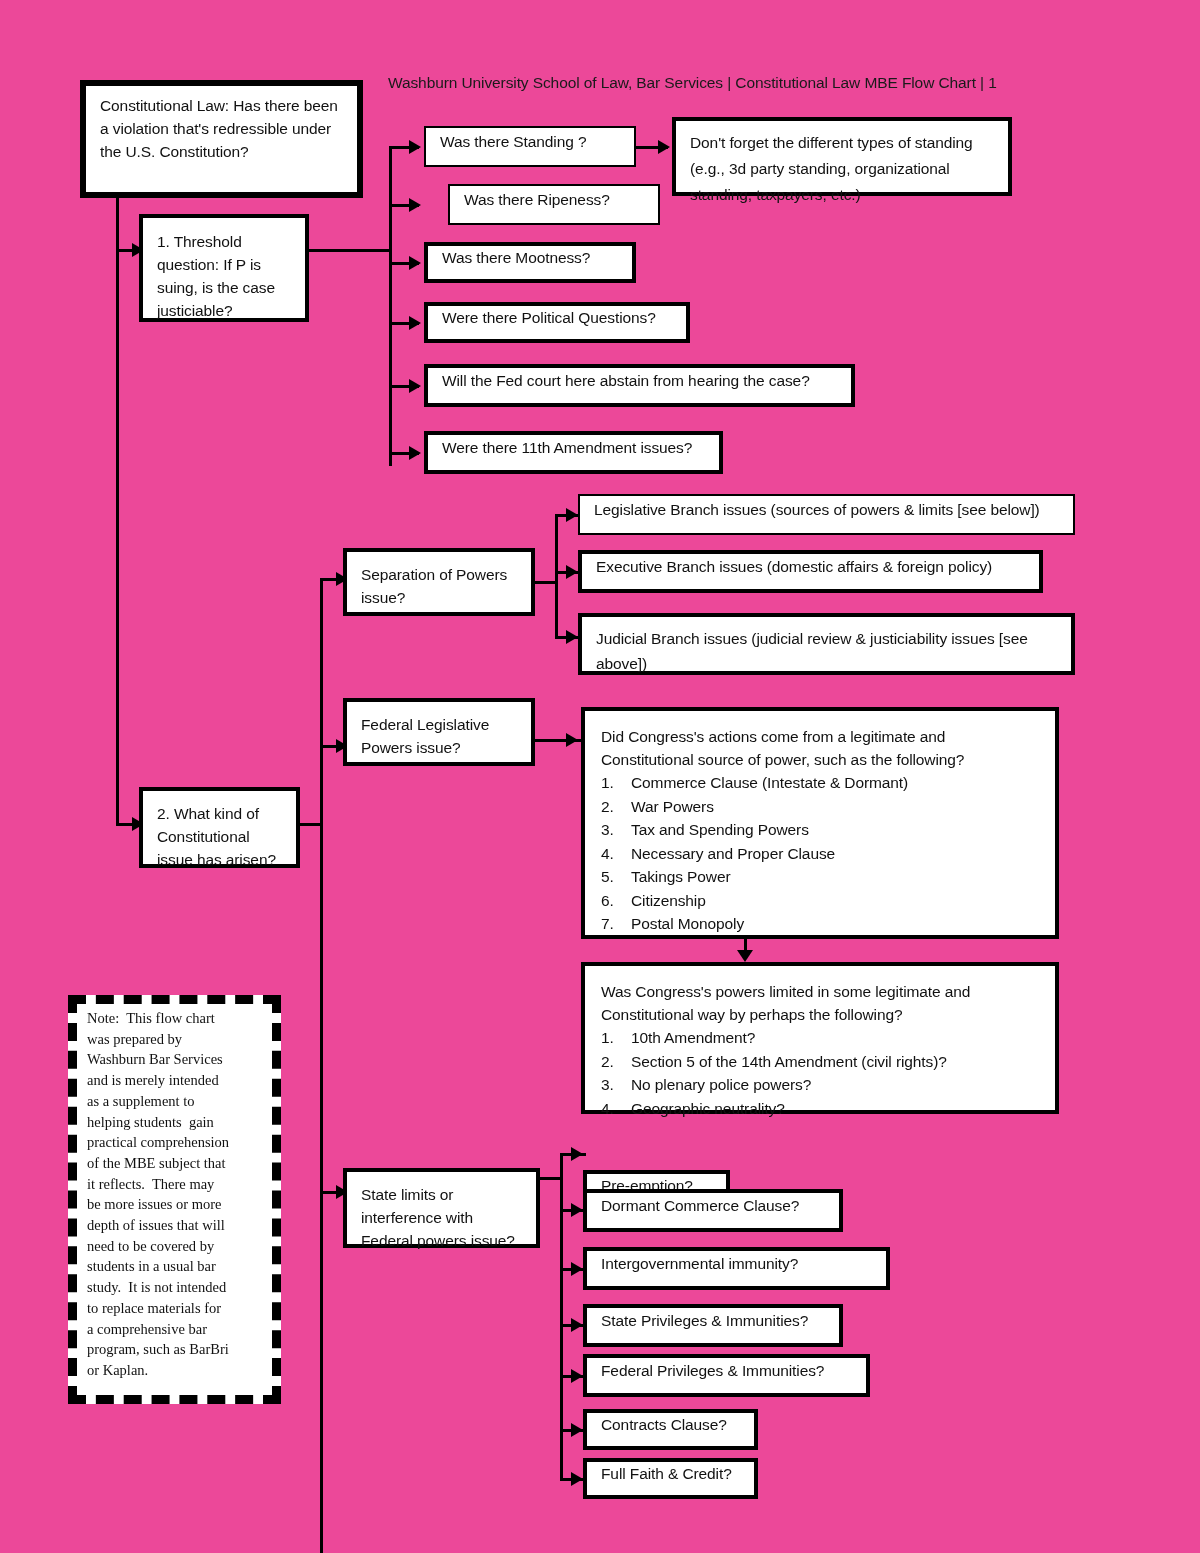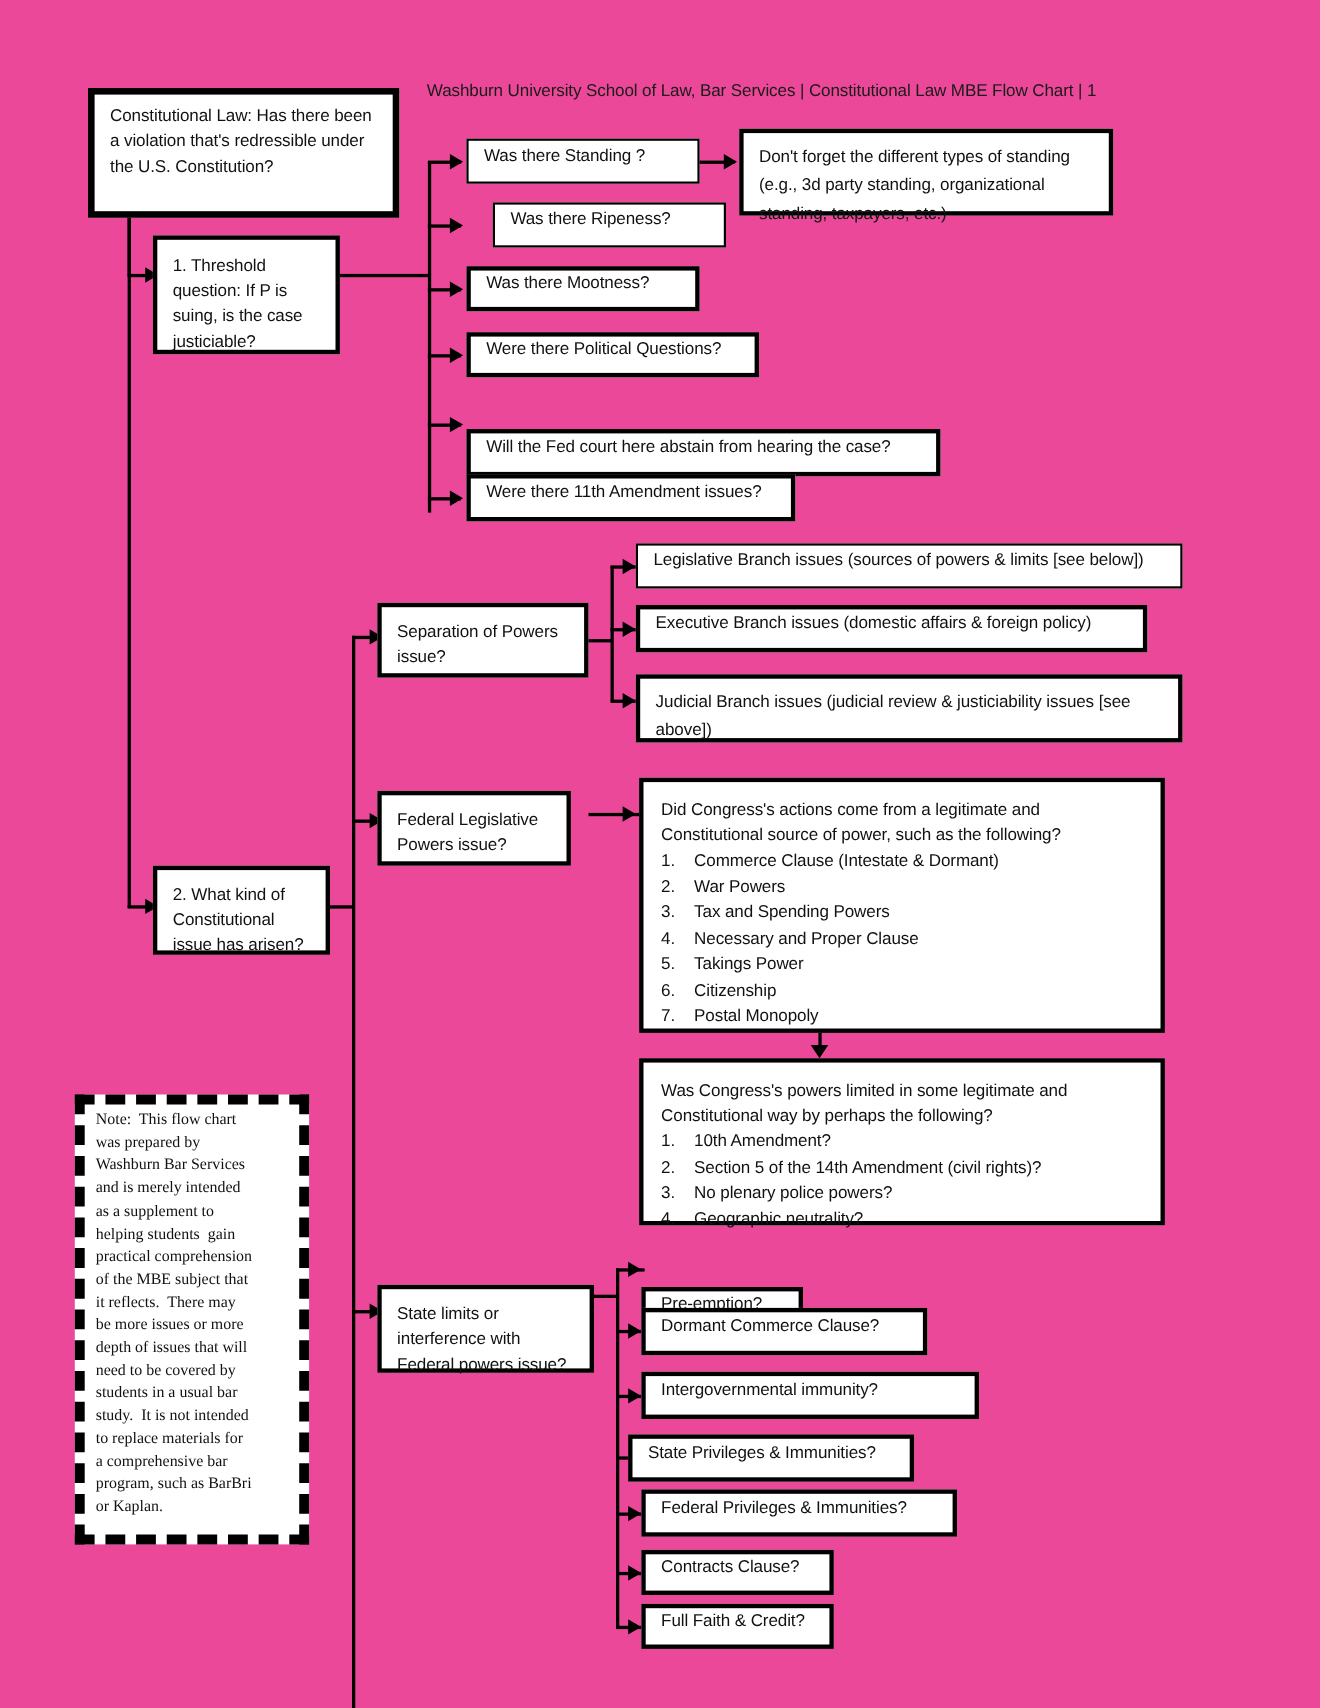--- a/index.html
+++ b/index.html
@@ -161,21 +161,21 @@
   </div>
 
   <div class="box mid thick" style="left:424px; top:242px; width:212px; height:41px;">
     <span>Was there Mootness?</span>
   </div>
 
   <div class="box mid thick" style="left:424px; top:302px; width:266px; height:41px;">
     <span>Were there Political Questions?</span>
   </div>
 
-  <div class="box mid thick" style="left:424px; top:364px; width:431px; height:43px;margin-top:26px;">
+  <div class="box mid thick" style="left:424px; top:364px; width:431px; height:43px;">
     <span>Will the Fed court here abstain from hearing the case?</span>
   </div>
 
   <div class="box mid thick" style="left:424px; top:431px; width:299px; height:43px;align-items:center;">
     <span>Were there 11th Amendment issues?</span>
   </div>
 
   <div class="ln h3" style="left:636px; top:146px; width:32px;"></div>
   <div class="arrow-r" style="left:658px; top:140px;"></div>
 
@@ -220,21 +220,21 @@
   </div>
 
   <div class="box mid thick" style="left:578px; top:550px; width:465px; height:43px;">
     <span>Executive Branch issues (domestic affairs &amp; foreign policy)</span>
   </div>
 
   <div class="box top thick" style="left:578px; top:613px; width:497px; height:62px; padding-top:9px; line-height:25px;">
     <span>Judicial Branch issues (judicial review &amp; justiciability issues [see above])</span>
   </div>
 
-  <div class="box thick top" style="left:343px; top:719px; width:176px; height:68px; padding-top:11px;">
+  <div class="box thick top" style="left:343px; top:698px; width:192px; height:68px; padding-top:11px;">
     <span>Federal Legislative Powers issue?</span>
   </div>
 
   <div class="ln h3" style="left:535px; top:739px; width:46px;"></div>
   <div class="arrow-r" style="left:566px; top:733px;"></div>
 
   <div class="box top thick" style="left:581px; top:707px; width:478px; height:232px; padding:14px 14px 8px 16px;">
     <div class="lead">Did Congress's actions come from a legitimate and</div>
     <div class="lead">Constitutional source of power, such as the following?</div>
     <ol>
@@ -295,21 +295,21 @@
   </div>
 
   <div class="box mid thick" style="left:583px; top:1189px; width:260px; height:43px;">
     <span>Dormant Commerce Clause?</span>
   </div>
 
   <div class="box mid thick" style="left:583px; top:1247px; width:307px; height:43px;">
     <span>Intergovernmental immunity?</span>
   </div>
 
-  <div class="box mid thick" style="left:571px; top:1304px; width:260px; height:43px;">
+  <div class="box mid thick" style="left:583px; top:1304px; width:260px; height:43px;">
     <span>State Privileges &amp; Immunities?</span>
   </div>
 
   <div class="box mid thick" style="left:583px; top:1354px; width:287px; height:43px;">
     <span>Federal Privileges &amp; Immunities?</span>
   </div>
 
   <div class="box mid thick" style="left:583px; top:1409px; width:175px; height:41px;">
     <span>Contracts Clause?</span>
   </div>

